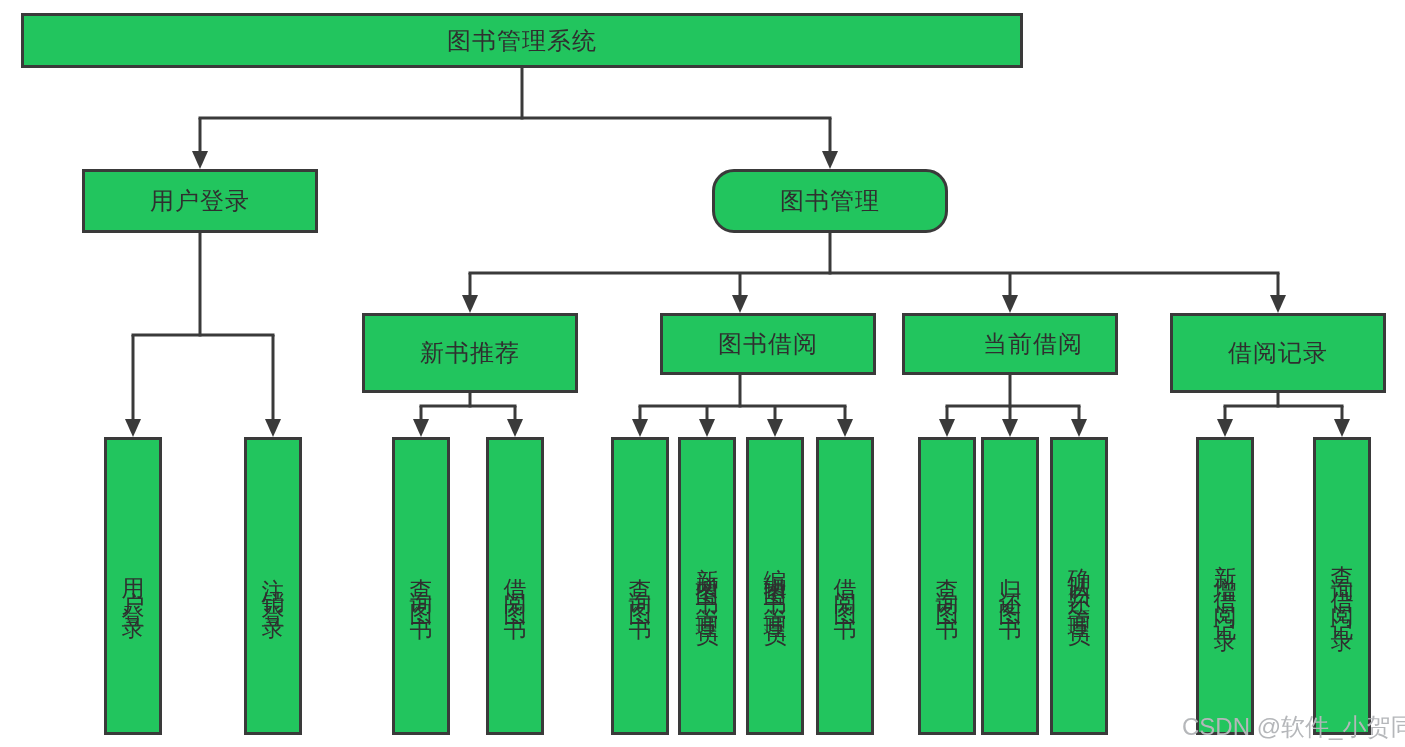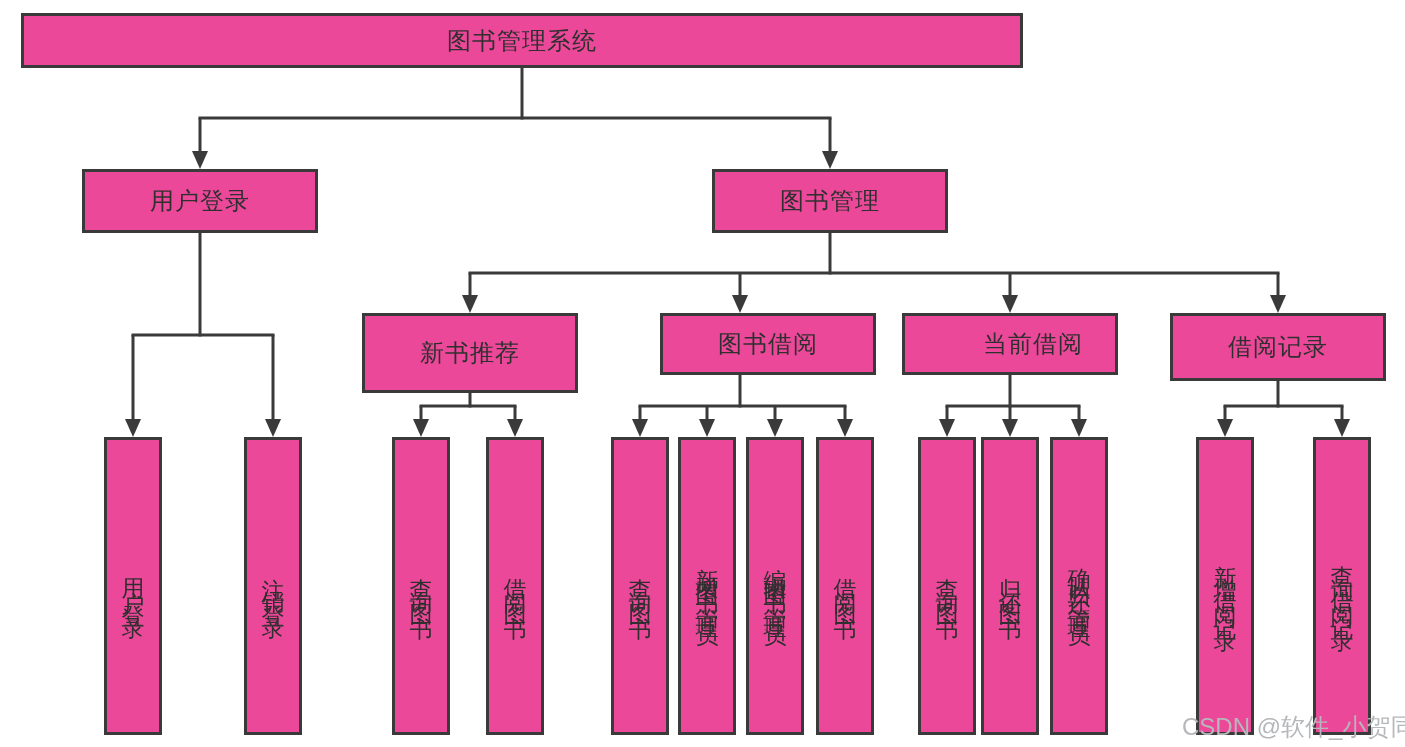--- a/index.html
+++ b/index.html
@@ -17,21 +17,21 @@
     color:var(--text);
     overflow:hidden;
   }
   #wires{position:absolute;left:0;top:0;width:1405px;height:747px;}
   #wires line{stroke:var(--line);stroke-width:3;}
   #wires polygon{fill:var(--line);}
   .node{
     position:absolute;
     box-sizing:border-box;
     border:3px solid var(--line);
-    background:#ec4899;
+    background:#22c55e;
     display:flex;
     align-items:center;
     justify-content:center;
     text-align:center;
   }
   .h-label{font-size:24px;letter-spacing:1px;white-space:nowrap;}
   .leaf .v-text{
     writing-mode:vertical-rl;
     text-orientation:mixed;
     font-size:23px;
@@ -129,34 +129,34 @@
     </g>
   </svg>
 
   <div class="node" style="left:21px;top:13px;width:1002px;height:55px;">
     <span class="h-label">图书管理系统</span>
   </div>
 
   <div class="node" style="left:82px;top:169px;width:236px;height:64px;">
     <span class="h-label">用户登录</span>
   </div>
-  <div class="node" style="left:712px;top:169px;width:236px;height:64px;">
+  <div class="node" style="left:712px;top:169px;width:236px;height:64px;border-radius:22px;">
     <span class="h-label">图书管理</span>
   </div>
 
   <div class="node" style="left:362px;top:313px;width:216px;height:80px;">
     <span class="h-label">新书推荐</span>
   </div>
   <div class="node" style="left:632px;top:313px;width:216px;height:62px;margin-left:28px;">
     <span class="h-label">图书借阅</span>
   </div>
   <div class="node" style="left:902px;top:313px;width:216px;height:62px;padding-left:46px;">
     <span class="h-label">当前借阅</span>
   </div>
-  <div class="node" style="left:1170px;top:313px;width:216px;height:68px;">
+  <div class="node" style="left:1170px;top:313px;width:216px;height:80px;">
     <span class="h-label">借阅记录</span>
   </div>
 
   <div class="node leaf" style="left:104px;top:437px;width:58px;height:298px;">
     <span class="v-text">用户登录</span>
   </div>
   <div class="node leaf" style="left:244px;top:437px;width:58px;height:298px;">
     <span class="v-text">注销登录</span>
   </div>
 

